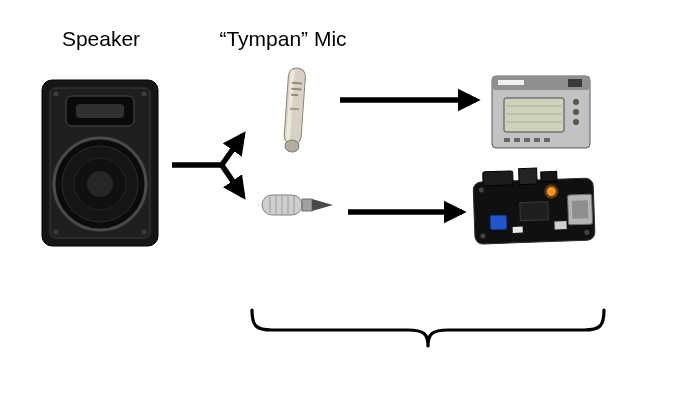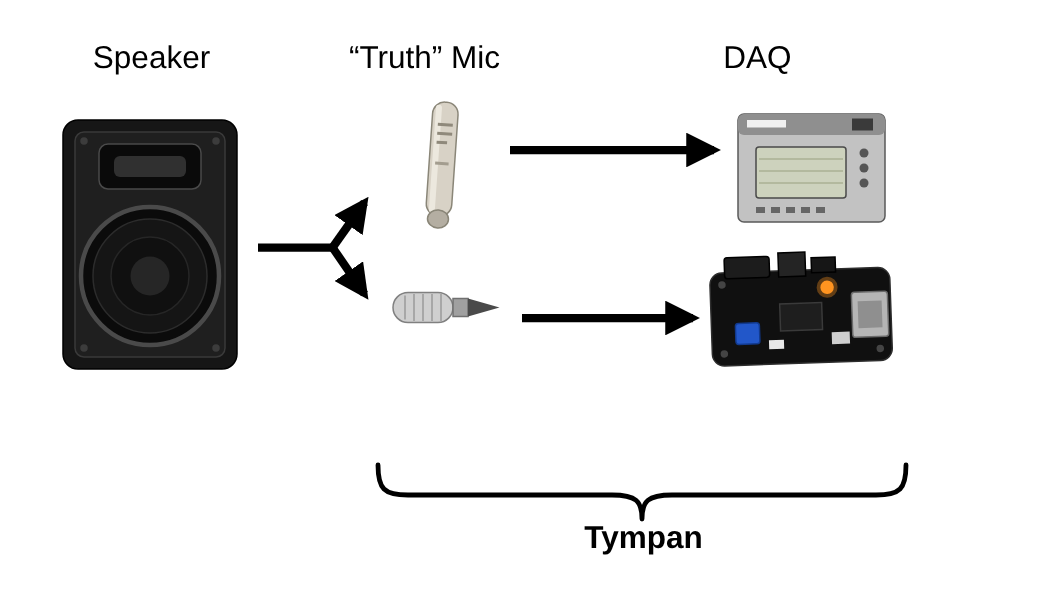--- a/index.html
+++ b/index.html
@@ -21,23 +21,21 @@
   .dev-mic{left:258px;top:186px;width:80px;height:38px;}
   .dev-elec{left:468px;top:162px;width:140px;height:94px;transform:rotate(-2deg);}
   .overlay{position:absolute;left:0;top:0;width:693px;height:405px;pointer-events:none;}
 </style>
 </head>
 <body>
 
 <div class="canvas">
 
   <div class="label lbl-speaker">Speaker</div>
-  <div class="label lbl-truth">“Truth” Mic</div>
-  <div class="label lbl-daq">DAQ</div>
-  <div class="label lbl-tympan">Tympan</div>
+  <div class="label lbl-truth">“Tympan” Mic</div>
 
   <div class="device dev-speaker">
     <svg width="130" height="176" viewBox="0 0 130 176">
       <rect x="6" y="4" width="116" height="166" rx="10" fill="#161616" stroke="#000"></rect>
       <rect x="14" y="12" width="100" height="150" rx="6" fill="#1f1f1f" stroke="#3a3a3a"></rect>
       <rect x="30" y="20" width="68" height="30" rx="6" fill="#0a0a0a" stroke="#4a4a4a"></rect>
       <rect x="40" y="28" width="48" height="14" rx="4" fill="#303030"></rect>
       <circle cx="64" cy="108" r="46" fill="#0b0b0b" stroke="#4a4a4a" stroke-width="3"></circle>
       <circle cx="64" cy="108" r="38" fill="#151515" stroke="#2c2c2c"></circle>
       <circle cx="64" cy="108" r="26" fill="#101010" stroke="#262626"></circle>

